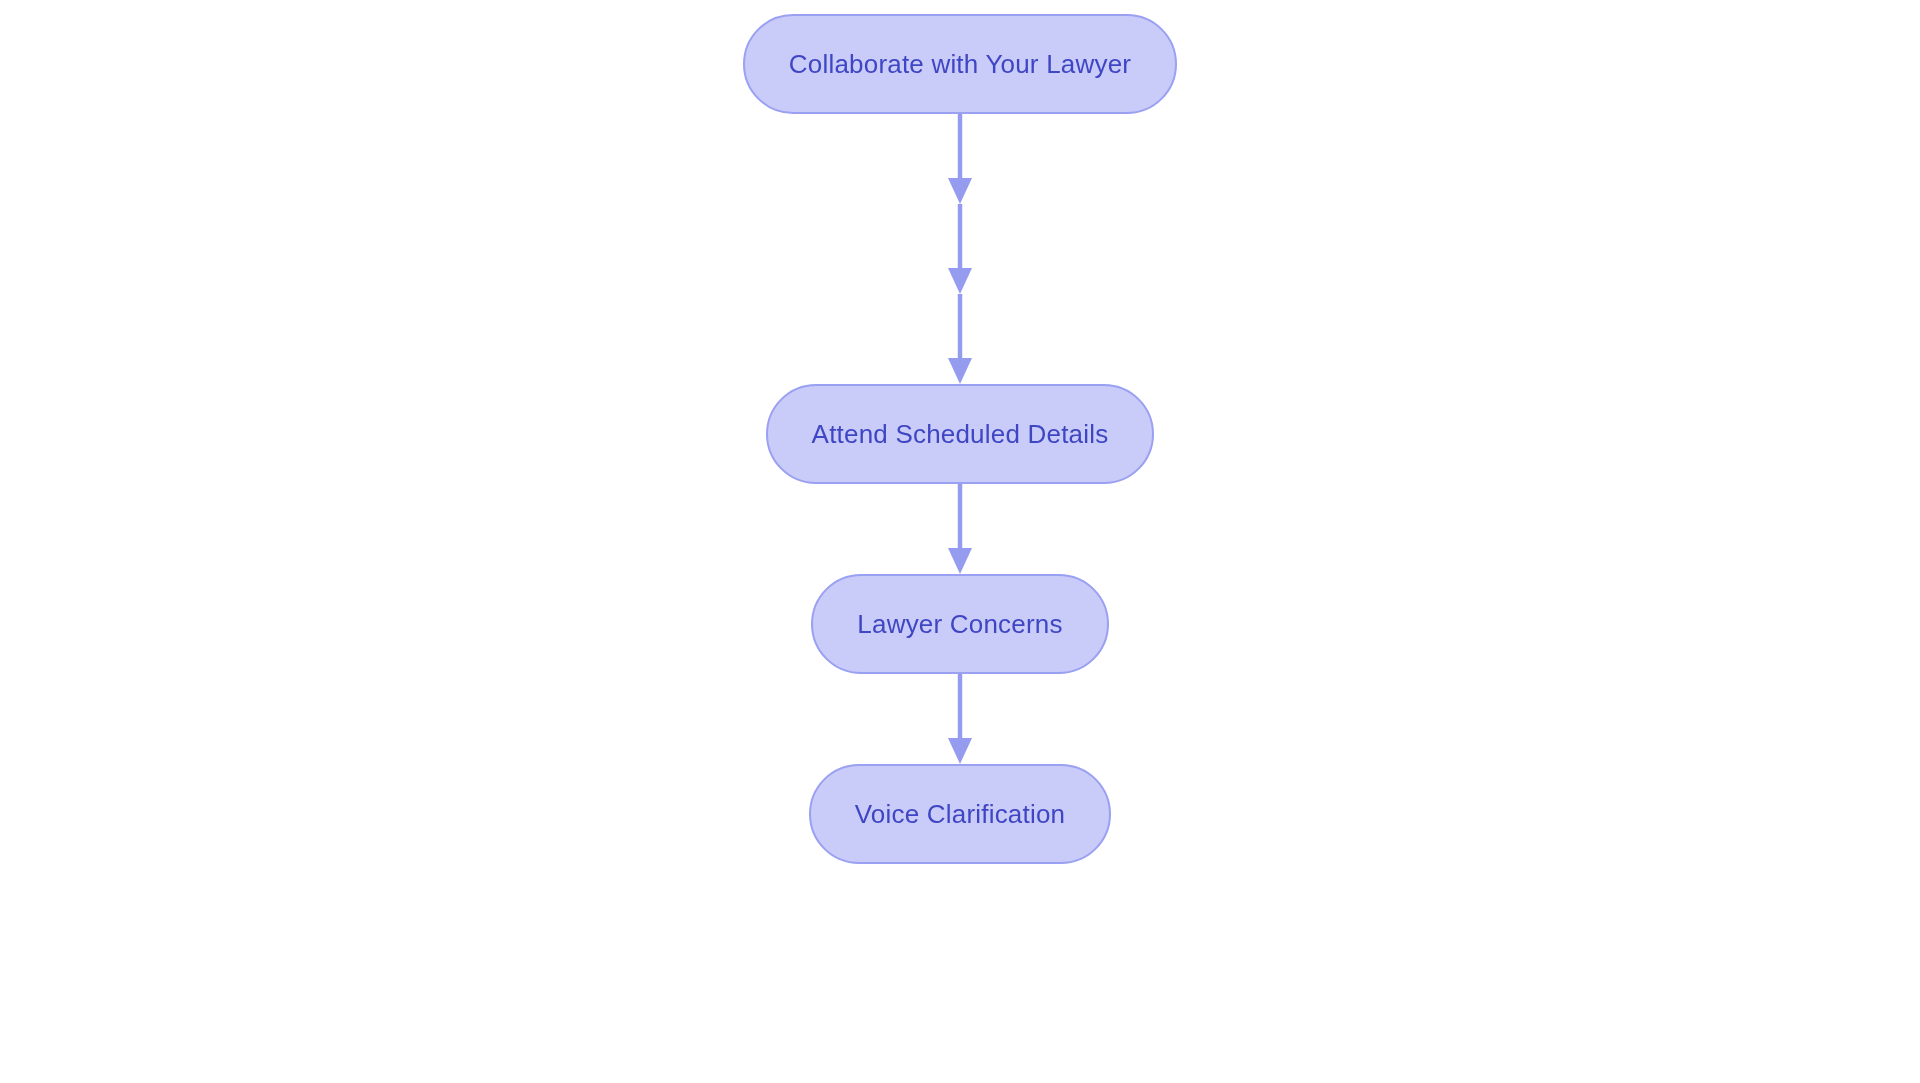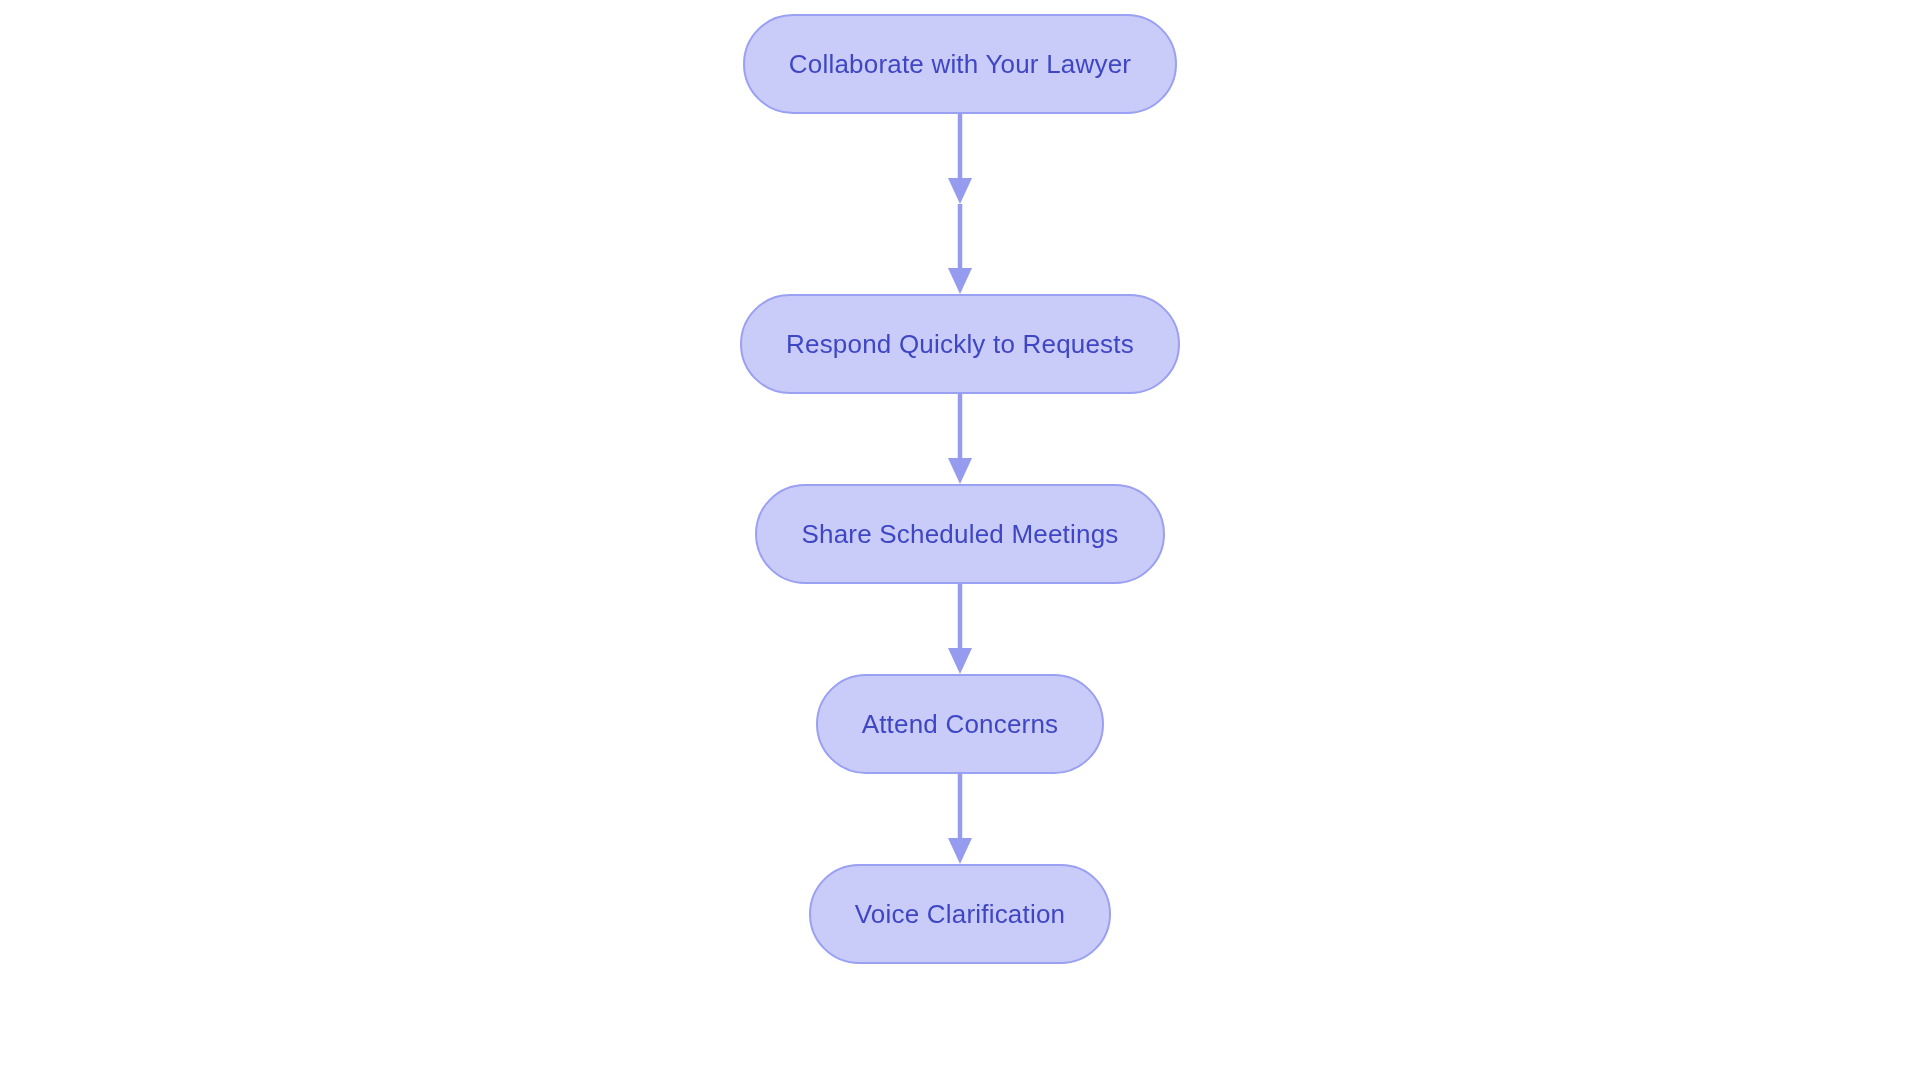--- a/index.html
+++ b/index.html
@@ -63,40 +63,37 @@
     <line x1="15" y1="0" x2="15" y2="68" stroke="currentColor" stroke-width="4.5"></line>
     <polygon points="3,64 27,64 15,90" fill="currentColor"></polygon>
   </svg>
 
 
   <svg class="arrow" width="30" height="90" viewBox="0 0 30 90" aria-hidden="true">
     <line x1="15" y1="0" x2="15" y2="68" stroke="currentColor" stroke-width="4.5"></line>
     <polygon points="3,64 27,64 15,90" fill="currentColor"></polygon>
   </svg>
 
+
+  <svg class="arrow" width="30" height="90" viewBox="0 0 30 90" aria-hidden="true">
+    <line x1="15" y1="0" x2="15" y2="68" stroke="currentColor" stroke-width="4.5"></line>
+    <polygon points="3,64 27,64 15,90" fill="currentColor"></polygon>
+  </svg>
+
   <div class="node">
-    <span class="node-label">Respond Quickly to Requests</span>
+    <span class="node-label">Attend Scheduled Details</span>
   </div>
 
   <svg class="arrow" width="30" height="90" viewBox="0 0 30 90" aria-hidden="true">
     <line x1="15" y1="0" x2="15" y2="68" stroke="currentColor" stroke-width="4.5"></line>
     <polygon points="3,64 27,64 15,90" fill="currentColor"></polygon>
   </svg>
 
   <div class="node">
-    <span class="node-label">Share Scheduled Meetings</span>
-  </div>
-
-  <svg class="arrow" width="30" height="90" viewBox="0 0 30 90" aria-hidden="true">
-    <line x1="15" y1="0" x2="15" y2="68" stroke="currentColor" stroke-width="4.5"></line>
-    <polygon points="3,64 27,64 15,90" fill="currentColor"></polygon>
-  </svg>
-
-  <div class="node">
-    <span class="node-label">Attend Concerns</span>
+    <span class="node-label">Lawyer Concerns</span>
   </div>
 
   <svg class="arrow" width="30" height="90" viewBox="0 0 30 90" aria-hidden="true">
     <line x1="15" y1="0" x2="15" y2="68" stroke="currentColor" stroke-width="4.5"></line>
     <polygon points="3,64 27,64 15,90" fill="currentColor"></polygon>
   </svg>
 
   <div class="node">
     <span class="node-label">Voice Clarification</span>
   </div>

